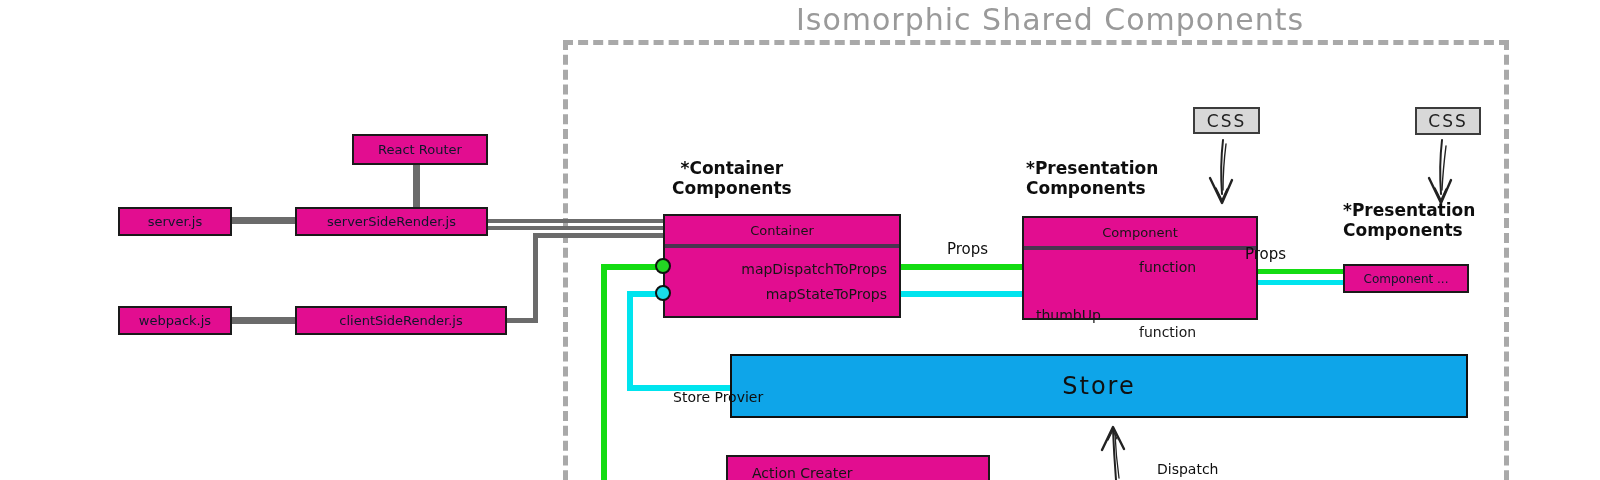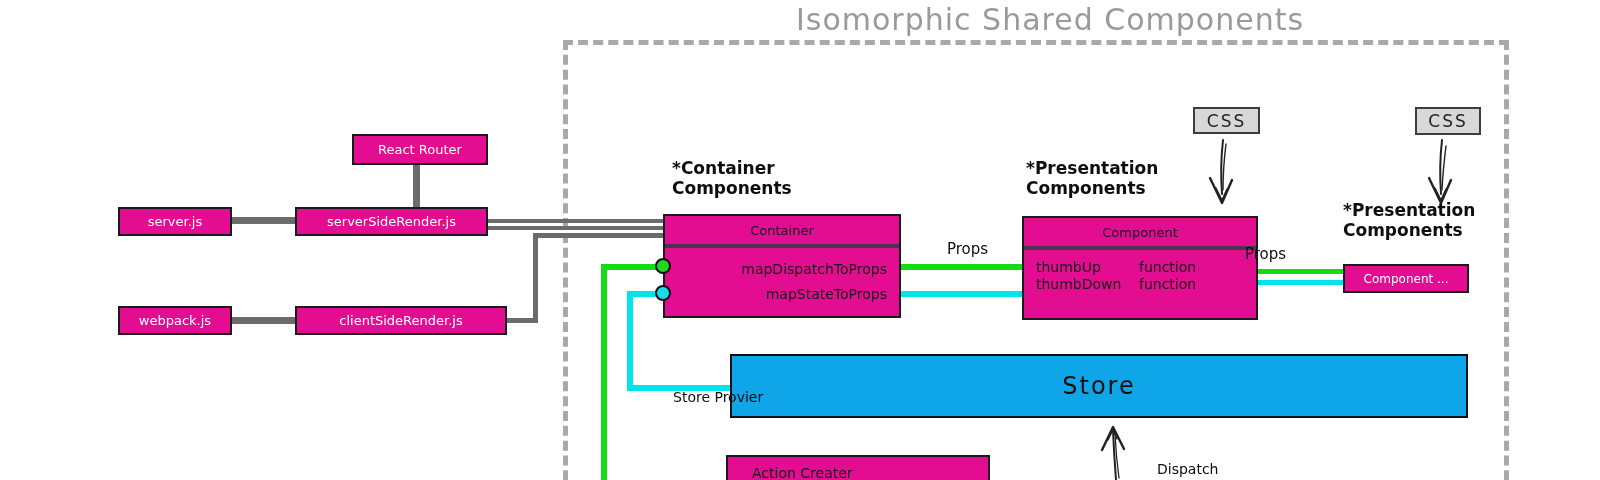--- a/index.html
+++ b/index.html
@@ -14,21 +14,21 @@
     font-size:30px;color:#9a9a9a;letter-spacing:1px;font-weight:500;
   }
   
   .dashed-box{
     left:563px;top:40px;width:946px;height:470px;
     border:5px dashed #a9a9a9;box-sizing:border-box;
   }
   
   .mbox{
     background:#e20d90;border:2px solid #1a1a1a;box-sizing:border-box;
-    color:#ffffff;display:flex;align-items:center;justify-content:center;
+    color:#0f172a;display:flex;align-items:center;justify-content:center;
     font-size:13px;white-space:nowrap;
   }
   
   .cssbox{
     background:#d8d8d8;border:2px solid #3c3c3c;box-sizing:border-box;
     color:#222;display:flex;align-items:center;justify-content:center;
     font-size:17px;letter-spacing:2px;
   }
   
   .gray-line{background:#6b6b6b;}
@@ -46,21 +46,21 @@
     background:#e20d90;border:2px solid #1a1a1a;box-sizing:border-box;
     color:#161616;
   }
   .struct .hd{
     height:28px;display:flex;align-items:center;justify-content:center;
     font-size:13px;border-bottom:4px solid #4a3550;
   }
   .struct .rows{padding-top:9px;}
   .row-r{font-size:14px;text-align:right;padding:4px 12px 5px 0;}
   .kv{display:flex;font-size:14px;line-height:17px;padding-left:12px;}
-  .kv .k{width:103px;}
+  .kv .k{width:103px;margin-top:48px;}
   
   .seclab{font-size:17px;font-weight:bold;color:#0e0e0e;line-height:20px;white-space:pre;}
   .small-lab{font-size:14px;color:#0e0e0e;white-space:nowrap;}
   
   .store{
     background:#0ea5e9;border:2px solid #101010;box-sizing:border-box;
     display:flex;align-items:center;justify-content:center;
     font-size:24px;letter-spacing:2px;color:#101010;
   }
   .action{
@@ -109,21 +109,21 @@
   <div class="abs cyan-line" style="left:627px;top:291px;width:38px;height:6px;"></div>
   <div class="abs cyan-line" style="left:627px;top:291px;width:6px;height:100px;"></div>
   <div class="abs cyan-line" style="left:627px;top:385px;width:105px;height:6px;"></div>
 
   <div class="abs green-line" style="left:899px;top:264px;width:125px;height:6px;"></div>
   <div class="abs cyan-line" style="left:899px;top:291px;width:125px;height:6px;"></div>
 
   <div class="abs green-line" style="left:1256px;top:269px;width:89px;height:5px;"></div>
   <div class="abs cyan-line" style="left:1256px;top:280px;width:89px;height:5px;"></div>
 
-  <div class="abs seclab" style="left:672px;top:158px;"><span>*Container</span><br><span>Components</span></div>
+  <div class="abs seclab" style="left:672px;top:158px;text-align:center;"><span>*Container</span><br><span>Components</span></div>
 
   <div class="abs struct" style="left:663px;top:214px;width:238px;height:104px;">
     <div class="hd">Container</div>
     <div class="rows">
       <div class="row-r">mapDispatchToProps</div>
       <div class="row-r">mapStateToProps</div>
     </div>
   </div>
   <div class="abs port green" style="left:655px;top:258px;"></div>
   <div class="abs port cyan" style="left:655px;top:285px;"></div>

